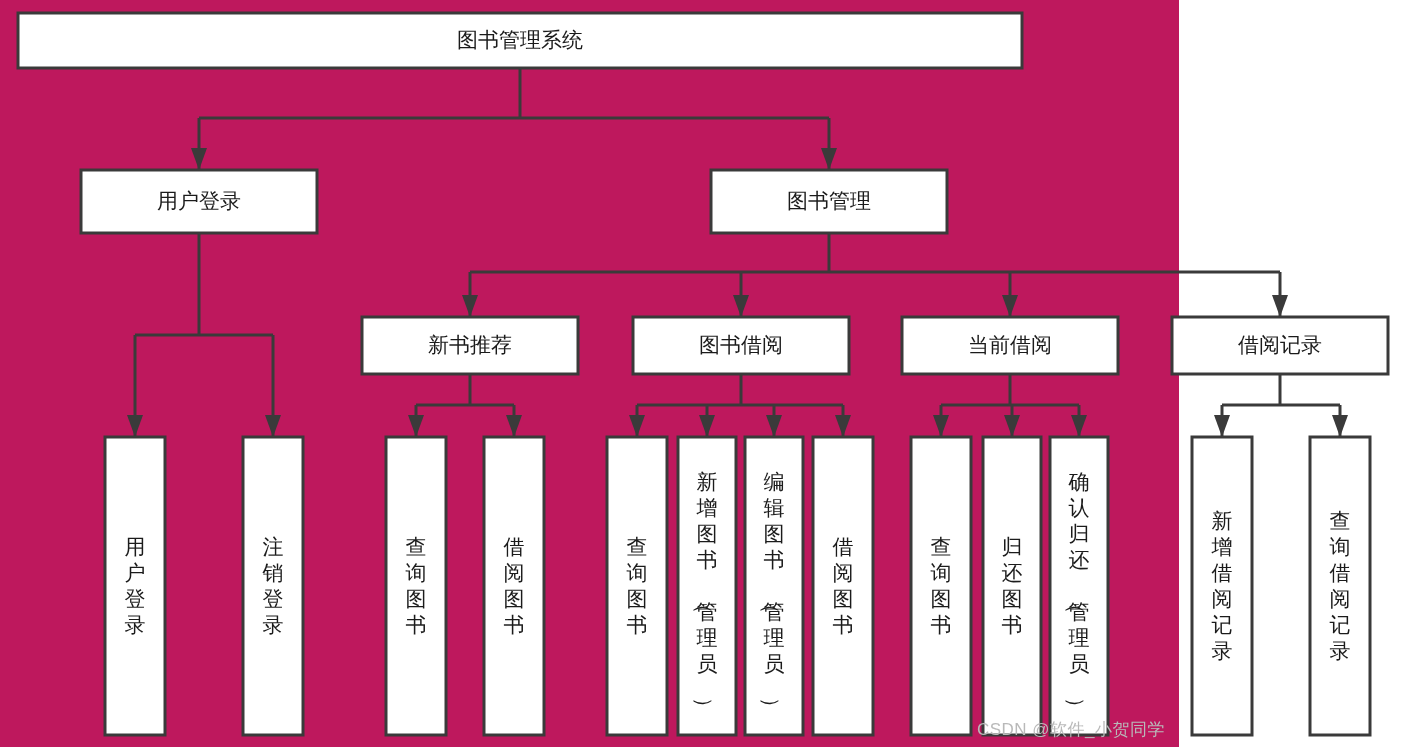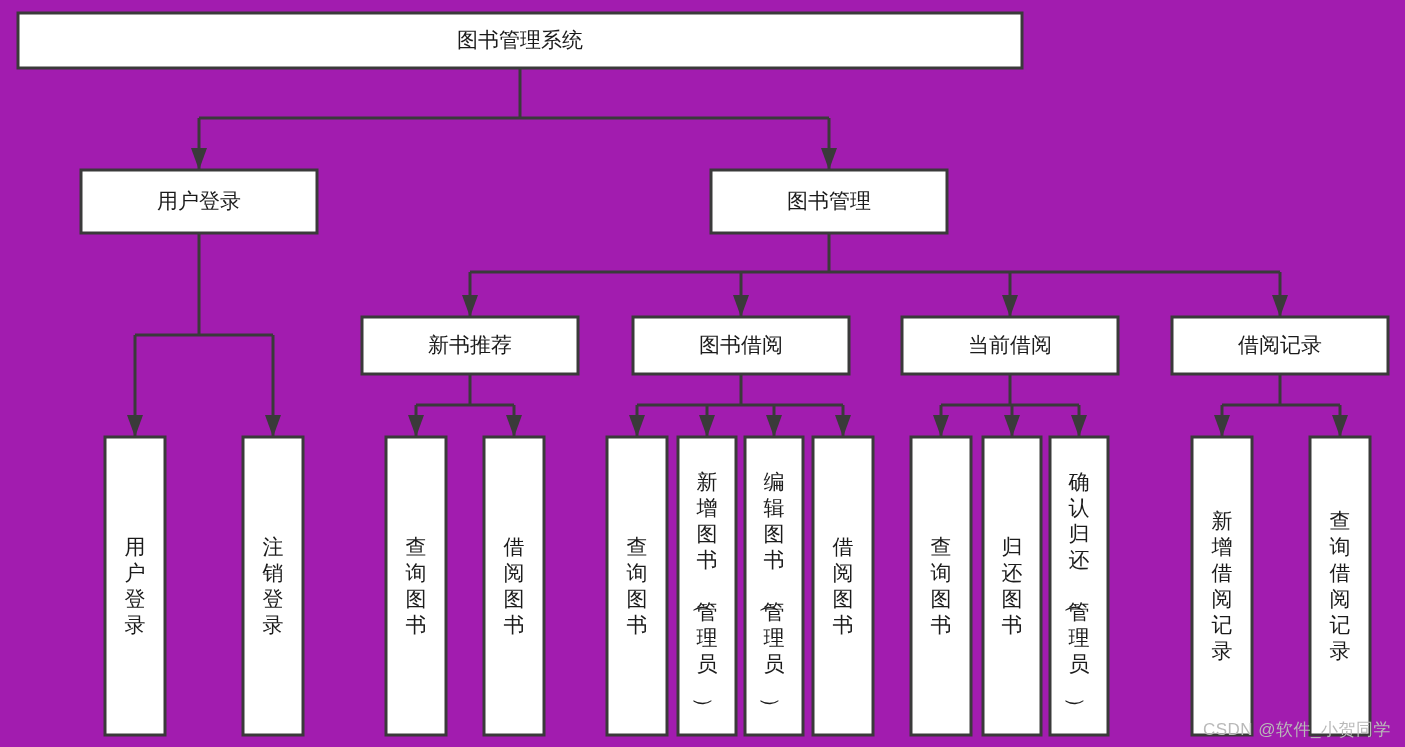--- a/index.html
+++ b/index.html
@@ -10,23 +10,23 @@
   }
   body {
     width: 1405px;
     height: 747px;
     font-family: "Liberation Sans", "DejaVu Sans", sans-serif;
     overflow: hidden;
     position: relative;
   }
   #diagram-root {
     position: relative;
-    width: 1405px;
+    width: 1179px;
     height: 747px;
-    background: #a21caf;
+    background: #be185d;
   }
   svg.diagram-canvas {
     position: absolute;
     left: 0;
     top: 0;
     width: 1405px;
     height: 747px;
     display: block;
   }
   .node-box {

